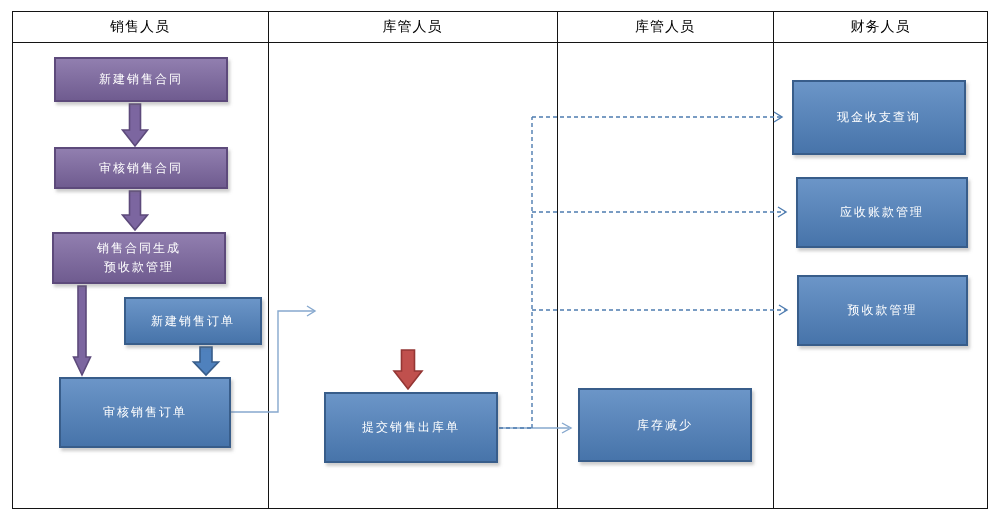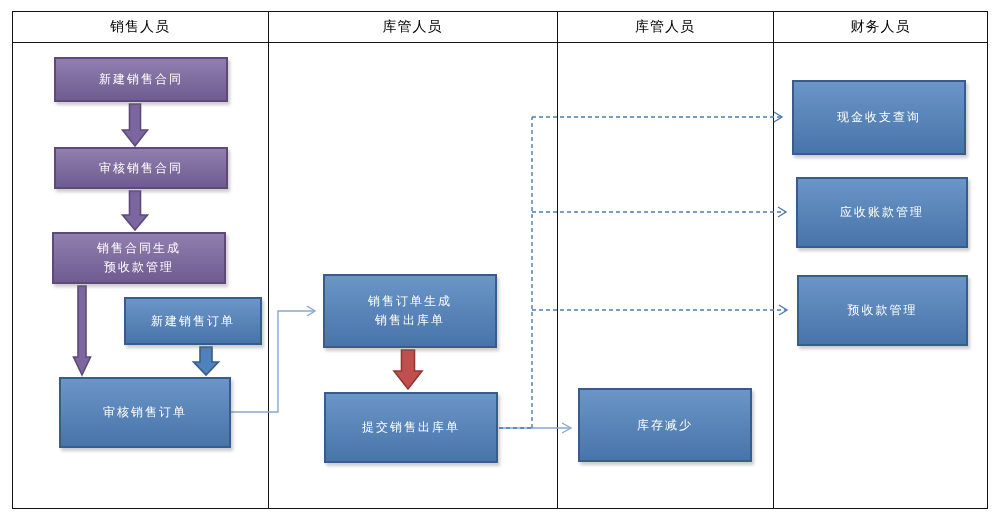--- a/index.html
+++ b/index.html
@@ -92,26 +92,20 @@
       <span class="nl">预收款管理</span>
     </div>
   </div>
   <div class="node blue" style="left:124px;top:297px;width:138px;height:48px">
     <span class="nl">新建销售订单</span>
   </div>
   <div class="node blue" style="left:59px;top:377px;width:172px;height:71px">
     <span class="nl">审核销售订单</span>
   </div>
 
-  <div class="node blue" style="left:323px;top:274px;width:174px;height:74px">
-    <div>
-      <span class="nl">销售订单生成</span>
-      <span class="nl">销售出库单</span>
-    </div>
-  </div>
   <div class="node blue" style="left:324px;top:392px;width:174px;height:71px">
     <span class="nl">提交销售出库单</span>
   </div>
 
   <div class="node blue" style="left:578px;top:388px;width:174px;height:74px">
     <span class="nl">库存减少</span>
   </div>
 
   <div class="node blue" style="left:792px;top:80px;width:174px;height:75px">
     <span class="nl">现金收支查询</span>

